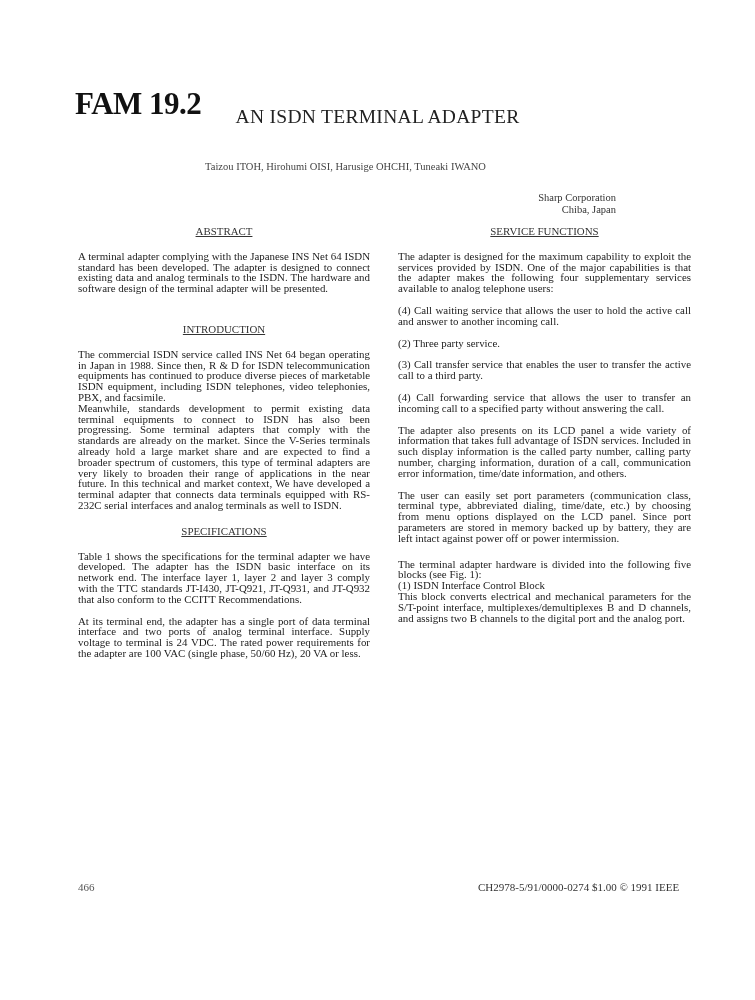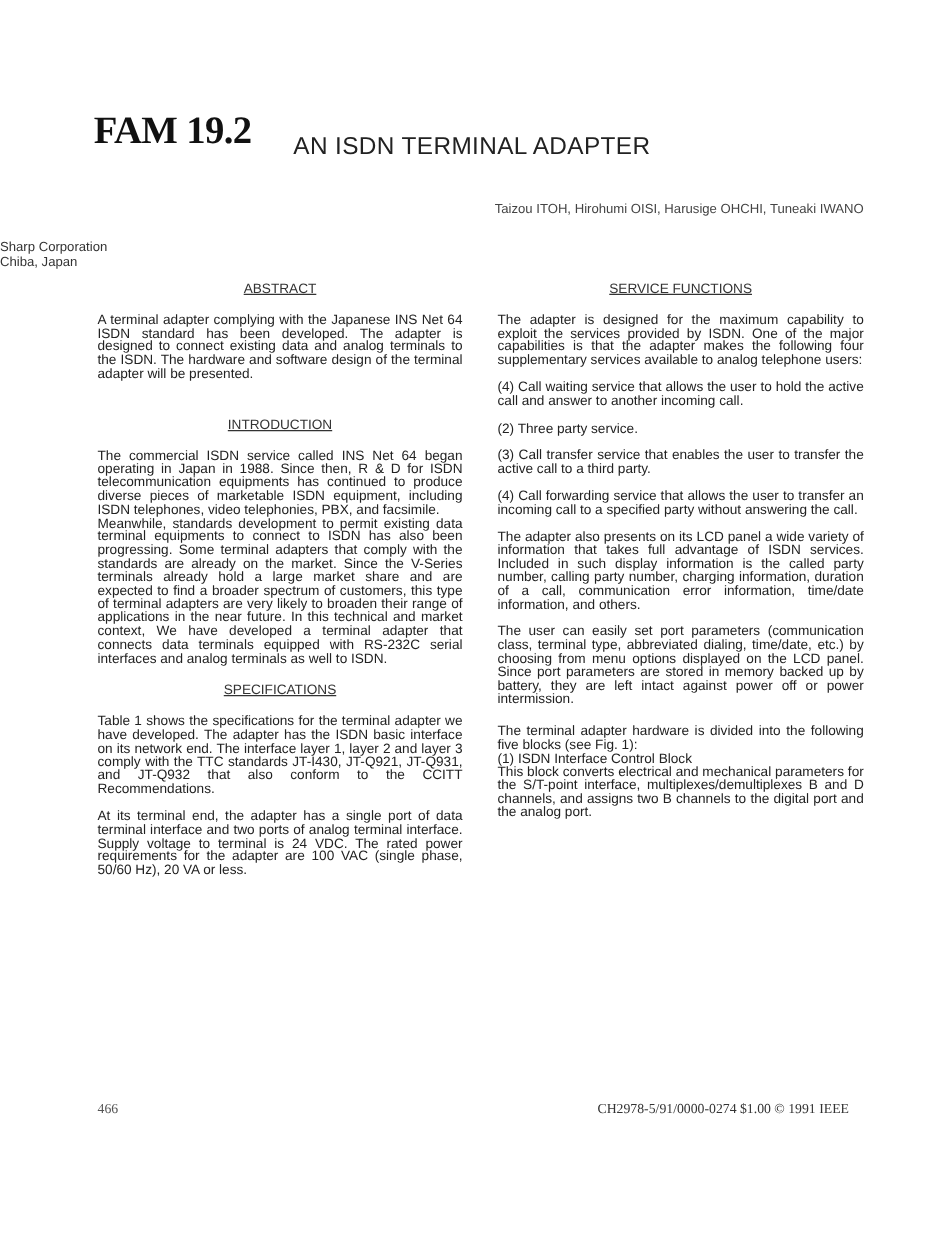--- a/index.html
+++ b/index.html
@@ -1,22 +1,22 @@
 <!DOCTYPE html>
 <html><head>
 <meta charset="utf-8">
 <style>
   html, body { margin:0; padding:0; background:#ffffff; }
   body { width:755px; height:1000px; position:relative; overflow:hidden; color:#1a1a1a; }
-  .mono { font-family:Liberation Sans, sans-serif; }
+  .mono { font-family:Liberation Serif, serif; }
   .serif { font-family:"Liberation Serif","DejaVu Serif",serif;margin-top:20px; }
   #fam { position:absolute; left:75px; top:66px; font-size:31px; font-weight:bold; letter-spacing:-0.5px; color:#111; }
   #title { position:absolute; left:0; width:755px; top:106px; text-align:center; font-size:19.5px; letter-spacing:0.3px; color:#222; }
-  #authors { position:absolute; left:0; width:691px; top:161px; text-align:right; font-size:10.5px; color:#444; }
-  #affil { position:absolute; left:0; width:616px; top:192px; text-align:left; font-size:10.5px; line-height:12px; color:#333; }
+  #authors { position:absolute; left:0; width:691px; top:161px; text-align:center; font-size:10.5px; color:#444; }
+  #affil { position:absolute; left:0; width:616px; top:192px; text-align:right; font-size:10.5px; line-height:12px; color:#333; }
   .col { position:absolute; font-size:10.9px; line-height:10.8px; color:#222; }
   #colL { left:78px; top:226px; width:292px; }
   #colR { left:398px; top:226px; width:293px; }
   .h { text-align:center; text-decoration:underline; margin:0 0 14px 0; color:#333; }
   .p { text-align:justify; margin:0; }
   .p::after { content:""; }
   .gap { height:11px; }
   #foot-left { position:absolute; left:78px; top:861px; font-size:11px; color:#555; }
   #foot-right { position:absolute; left:478px; top:861px; font-size:11px; color:#333; }
 </style>

